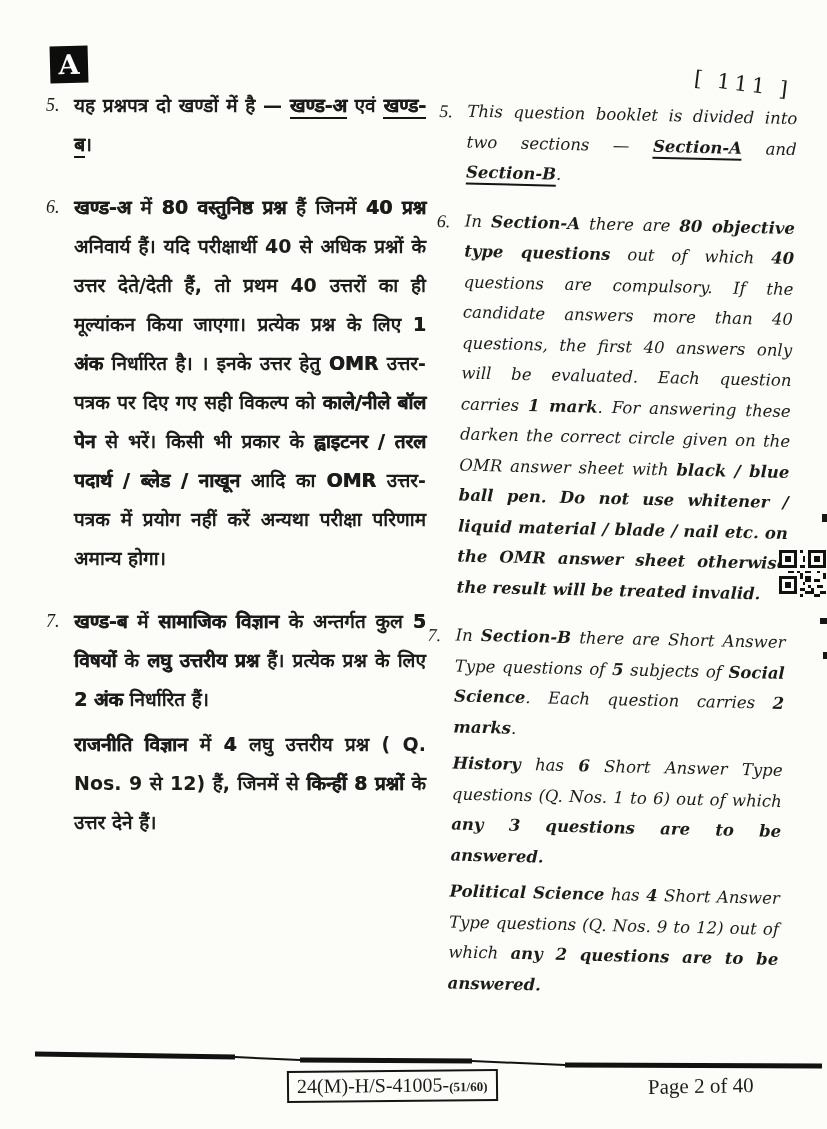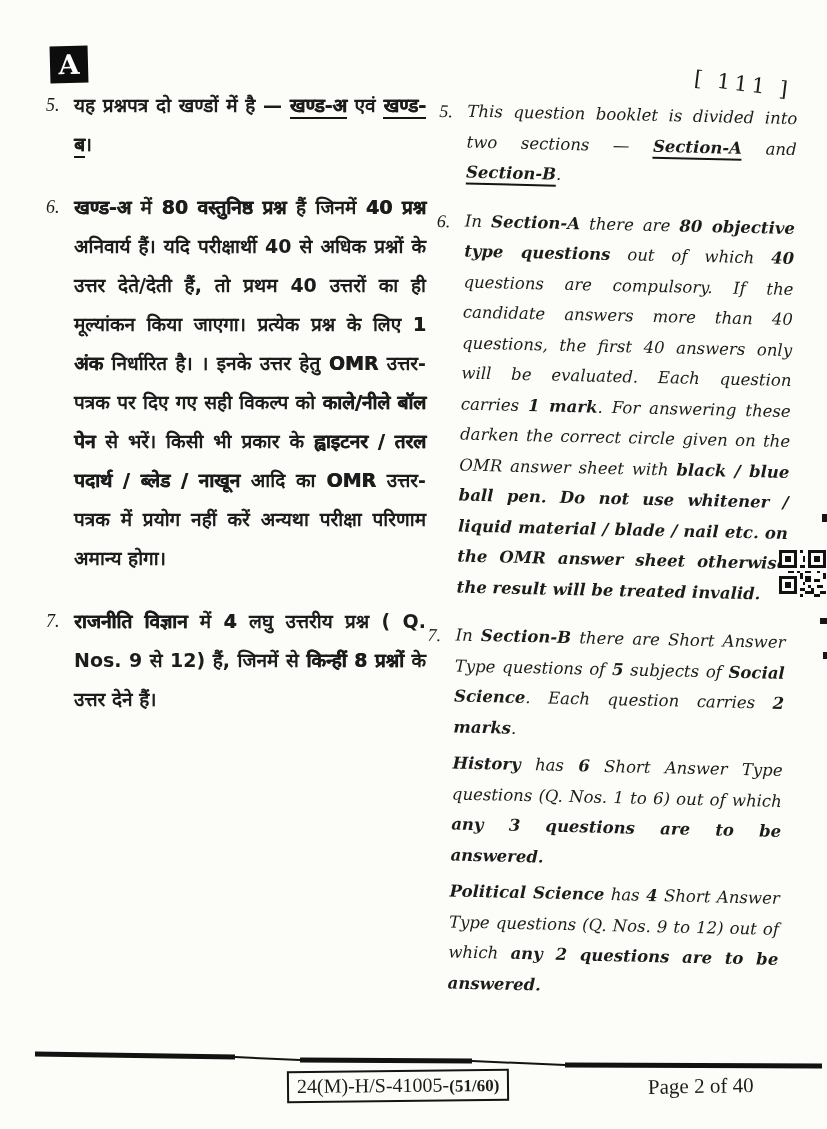--- a/index.html
+++ b/index.html
@@ -79,21 +79,21 @@
   .code-box{
     position:absolute;left:287px;top:1070px;
     border:2px solid #141414;
     padding:2px 8px 3px 8px;
     background:#fcfcf9;
     font-family:"Liberation Serif", serif;
     font-size:20px;
     transform:rotate(-0.6deg);
     white-space:nowrap;
   }
-  .code-box .suffix{font-size:17px;font-weight:bold;}
+  .code-box .suffix{font-size:13px;font-weight:bold;}
   .page-label{
     position:absolute;left:648px;top:1074px;
     font-family:"Liberation Serif", serif;
     font-size:21px;
     transform:rotate(-1deg);
     white-space:nowrap;
   }
 </style>
 </head>
 <body>
@@ -114,20 +114,21 @@
         </div>
         <div class="item">
           <div class="num">6.</div>
           <div class="body">
             <p><span class="b">खण्ड-अ</span><span> में </span><span class="b">80 वस्तुनिष्ठ प्रश्न</span><span> हैं जिनमें </span><span class="b">40 प्रश्न</span><span> अनिवार्य हैं। यदि परीक्षार्थी 40 से अधिक प्रश्नों के उत्तर देते/देती हैं, तो प्रथम 40 उत्तरों का ही मूल्यांकन किया जाएगा। प्रत्येक प्रश्न के लिए </span><span class="b">1 अंक</span><span> निर्धारित है। । इनके उत्तर हेतु </span><span class="b">OMR</span><span> उत्तर-पत्रक पर दिए गए सही विकल्प को </span><span class="b">काले/नीले बॉल पेन</span><span> से भरें। किसी भी प्रकार के </span><span class="b">ह्वाइटनर / तरल पदार्थ / ब्लेड / नाखून</span><span> आदि का </span><span class="b">OMR</span><span> उत्तर-पत्रक में प्रयोग नहीं करें अन्यथा परीक्षा परिणाम अमान्य होगा।</span></p>
           </div>
         </div>
         <div class="item">
           <div class="num">7.</div>
           <div class="body">
+            <p><span class="b">खण्ड-ब</span><span> में </span><span class="b">सामाजिक विज्ञान</span><span> के अन्तर्गत कुल </span><span class="b">5 विषयों</span><span> के </span><span class="b">लघु उत्तरीय प्रश्न</span><span> हैं। प्रत्येक प्रश्न के लिए </span><span class="b">2 अंक</span><span> निर्धारित हैं।</span></p>
             <p><span class="b">राजनीति विज्ञान</span><span> में </span><span class="b">4</span><span> लघु उत्तरीय प्रश्न ( Q. Nos. 9 से 12) हैं, जिनमें से </span><span class="b">किन्हीं 8 प्रश्नों</span><span> के उत्तर देने हैं।</span></p>
           </div>
         </div>
       </div>
     <div class="col col-english" id="col-english">
         <div class="item">
           <div class="num">5.</div>
           <div class="body">
             <p><span>This question booklet is divided into two sections — </span><span class="b u">Section-A</span><span> and </span><span class="b u">Section-B</span><span>.</span></p>
           </div>

